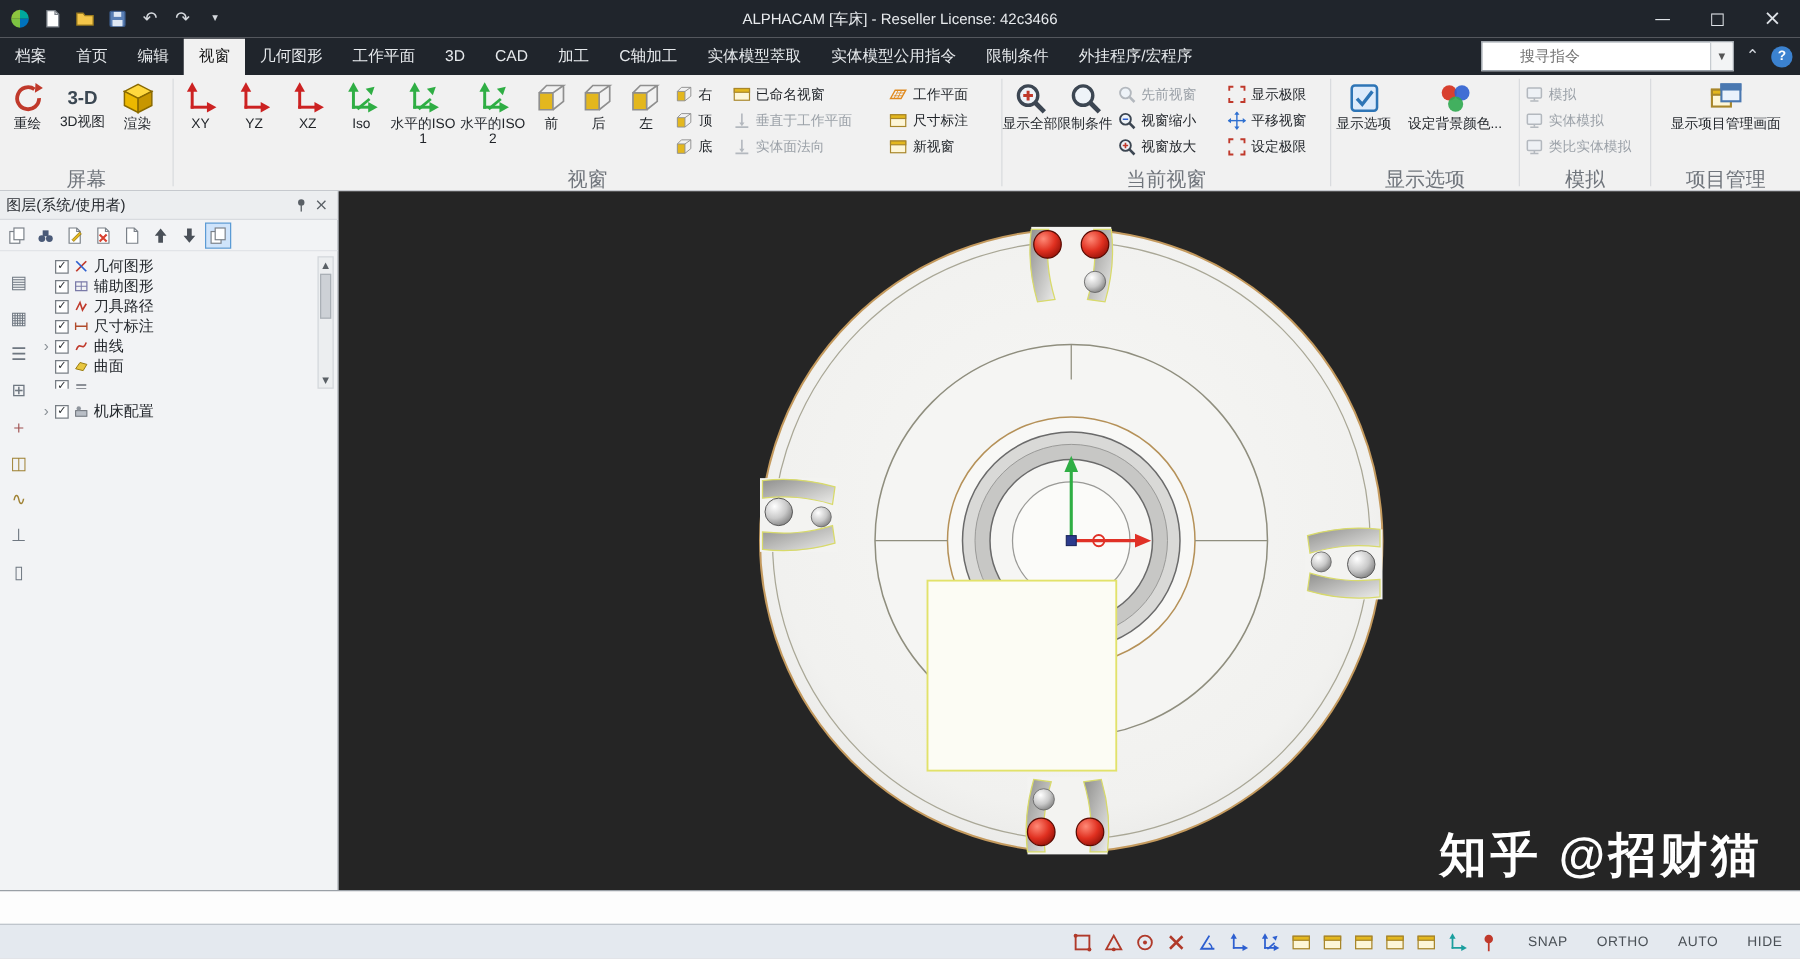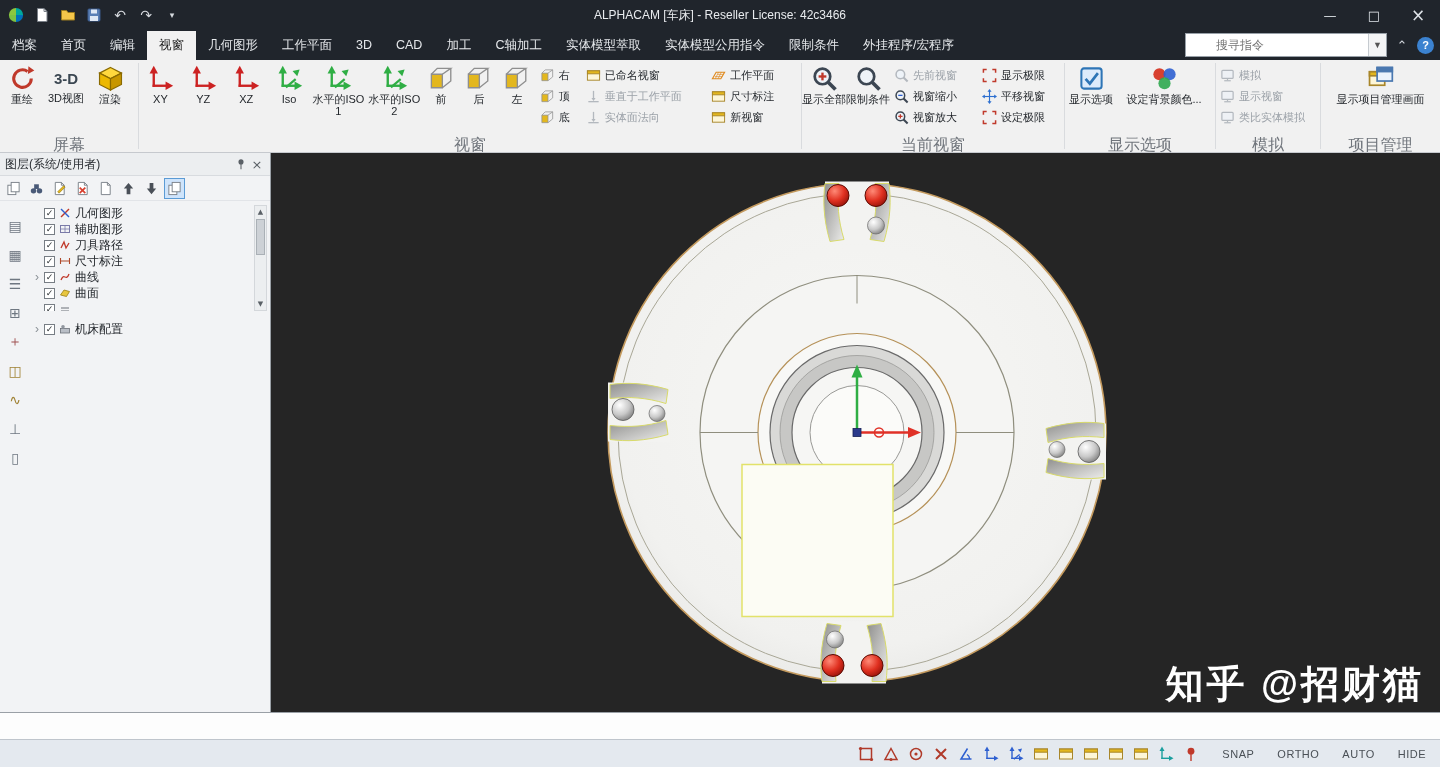--- a/index.html
+++ b/index.html
@@ -67,21 +67,21 @@
   .tchk{width:11px;height:11px;border:1px solid #777d84;background:#fff;display:flex;align-items:center;justify-content:center;font-size:9px;color:#2b2f33;margin-right:4px;flex:0 0 11px;box-sizing:border-box;font-family:"DejaVu Sans",sans-serif;}
   .ticon{width:12px;height:12px;margin-right:4px;flex:0 0 12px;}
   .vscroll{position:absolute;right:3px;top:4px;width:13px;height:106px;background:#eceef0;border:1px solid #d4d7db;display:flex;flex-direction:column;align-items:center;box-sizing:border-box;}
   .vs-btn{height:12px;width:100%;font-size:7px;color:#5a6066;display:flex;align-items:center;justify-content:center;font-family:"DejaVu Sans",sans-serif;}
   .vs-track{flex:1;width:100%;position:relative;}
   .vs-thumb{position:absolute;top:1px;left:1px;right:1px;height:34px;background:#cdd1d6;border:1px solid #aab0b6;}
   .mrow{margin-top:10px;}
   
   .viewport{flex:1;position:relative;background:#252525;overflow:hidden;}
   .cad{position:absolute;inset:0;width:100%;height:100%;}
-  .watermark{position:absolute;right:16px;bottom:2px;font-size:38px;font-weight:bold;color:#ffffff;letter-spacing:3px;}
+  .watermark{position:absolute;right:30px;bottom:2px;font-size:38px;font-weight:bold;color:#ffffff;letter-spacing:3px;}
   
   .cmdstrip{height:26px;flex:0 0 26px;background:#fdfdfd;border-top:1px solid #9aa0a6;}
   .statusbar{height:27px;flex:0 0 27px;background:#e4e9ef;border-top:1px solid #bfc5cc;display:flex;align-items:center;justify-content:flex-end;gap:9px;padding-right:14px;}
   .sic16{width:16px;height:16px;flex:0 0 16px;}
   .stxt{font-size:11px;color:#4a5056;margin-left:14px;letter-spacing:0.5px;}
   .defs-svg{position:absolute;width:0;height:0;}
 </style>
 </head>
 <body>
 
@@ -534,21 +534,21 @@
           <div class="rb-sm disabled">
             <svg viewBox="0 0 16 16">
                 <use href="#mon"></use>
               </svg>
             <span>模拟</span>
           </div>
           <div class="rb-sm disabled">
             <svg viewBox="0 0 16 16">
                 <use href="#mon"></use>
               </svg>
-            <span>显示视窗</span>
+            <span>实体模拟</span>
           </div>
           <div class="rb-sm disabled">
             <svg viewBox="0 0 16 16">
                 <use href="#mon"></use>
               </svg>
             <span>类比实体模拟</span>
           </div>
         </div>
       </div>
       <div class="grp-label">模拟</div>

